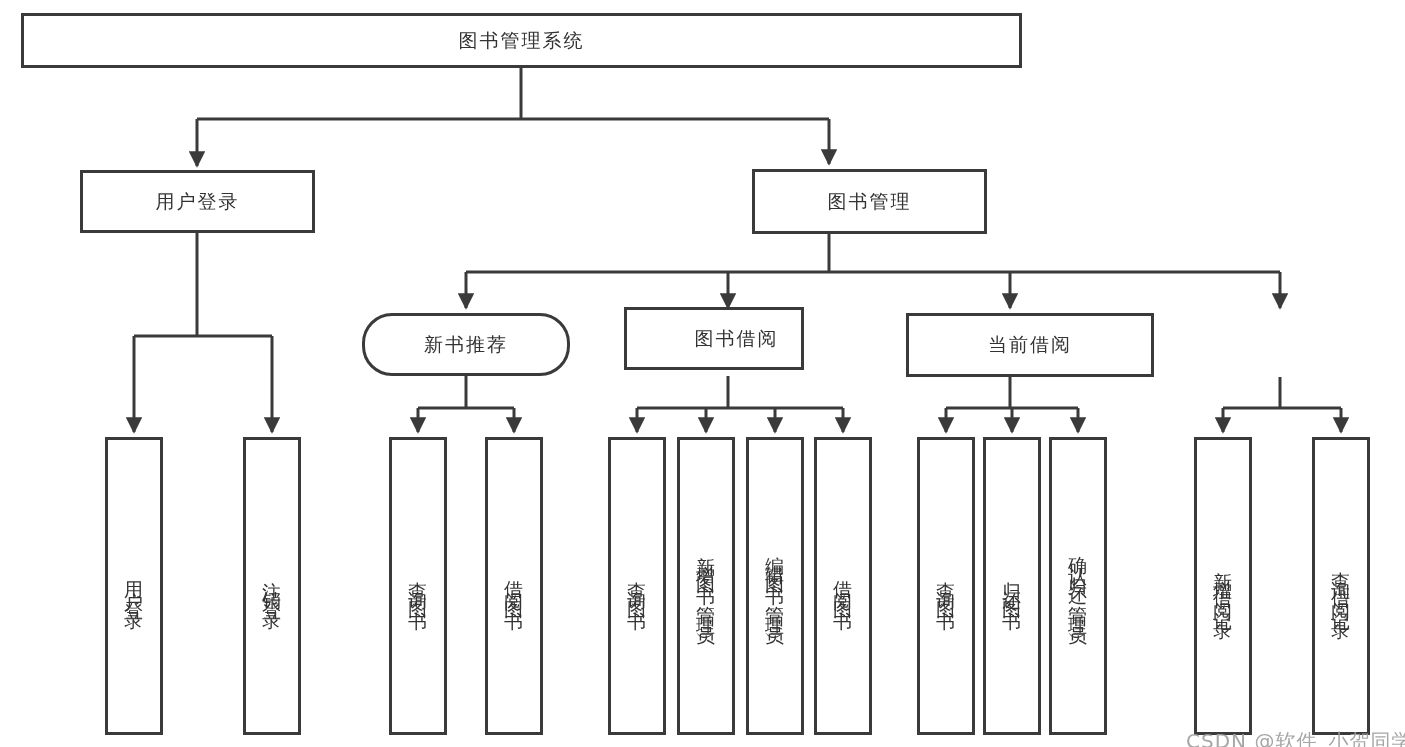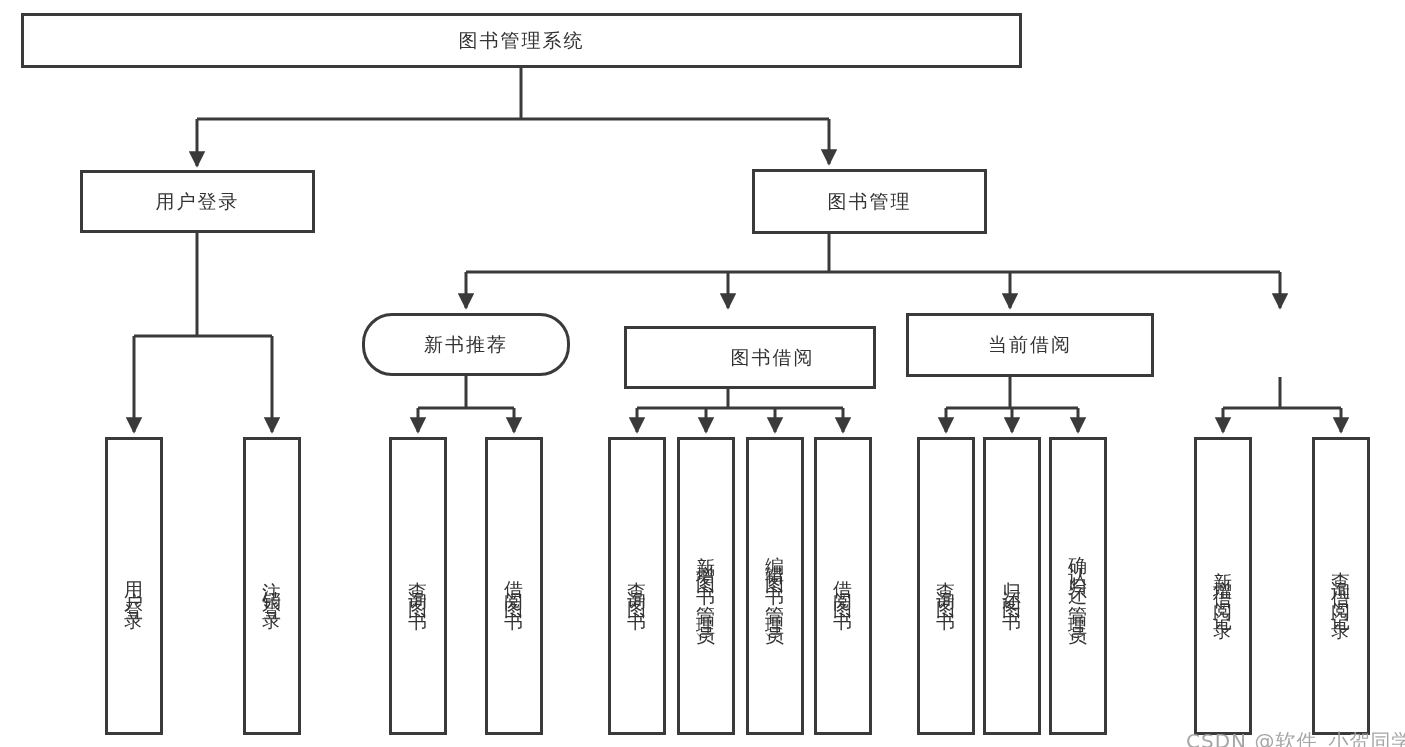--- a/index.html
+++ b/index.html
@@ -92,21 +92,21 @@
       <path d="M1341 408 V432" marker-end="url(#arrow)"></path>
     </g>
   </svg>
 
   <div class="box" style="left:21px;top:13px;width:1001px;height:55px;">图书管理系统</div>
 
   <div class="box" style="left:80px;top:170px;width:235px;height:63px;">用户登录</div>
   <div class="box" style="left:712px;top:169px;width:235px;height:65px;margin-left:40px;">图书管理</div>
 
   <div class="box" style="left:362px;top:313px;width:208px;height:63px;border-radius:30px;">新书推荐</div>
-  <div class="box" style="left:624px;top:326px;width:252px;height:63px;padding-left:45px;">图书借阅</div>
+  <div class="box" style="left:624px;top:307px;width:180px;height:63px;padding-left:45px;">图书借阅</div>
   <div class="box" style="left:906px;top:313px;width:248px;height:64px;">当前借阅</div>
 
   <div class="box leaf" style="left:105px;top:437px;width:58px;height:298px;">
     <span class="vtext">用户登录</span>
   </div>
   <div class="box leaf" style="left:243px;top:437px;width:58px;height:298px;">
     <span class="vtext">注销登录</span>
   </div>
 
   <div class="box leaf" style="left:389px;top:437px;width:58px;height:298px;">

